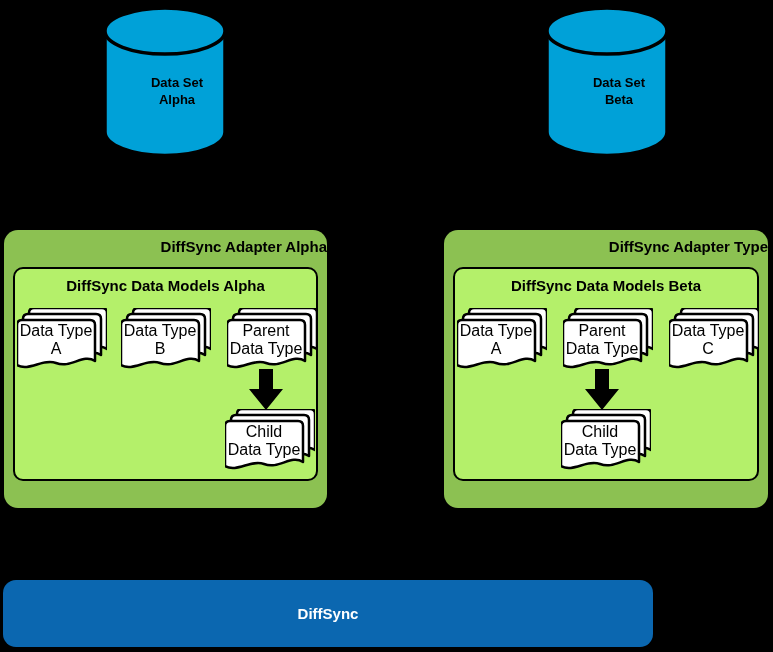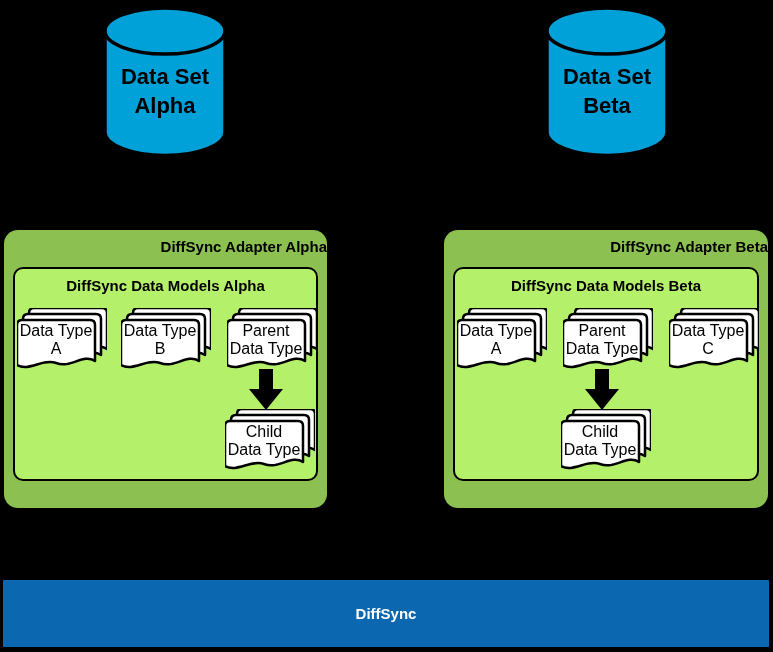--- a/index.html
+++ b/index.html
@@ -15,23 +15,23 @@
     background: var(--background, #000);
     overflow: hidden;
   }
   .abs { position: absolute; }
 
   
   .cylinder-wrap { width: 124px; height: 155px; }
   .cylinder-wrap svg { display: block; }
   .cyl-shape { fill: var(--cylinder_fill, #00A1D8); stroke: var(--outline, #000); stroke-width: 3.5; }
   .cyl-label {
-    position: absolute; left: 0; top: 52px; width: 124px; height: 72px;
+    position: absolute; left: 12px; top: 52px; width: 124px; height: 72px;
     display: flex; align-items: center; justify-content: center; text-align: center;
-    font-weight: bold; font-size: 22px; line-height: 1.3; color: #000;
+    font-weight: bold; font-size: 13px; line-height: 1.3; color: #000;
     white-space: pre-line;
   }
 
   
   .double-arrow { width: 40px; height: 72px; }
   .double-arrow.short { height: 68px; }
 
   
   .adapter {
     background: var(--adapter_green, #8CC152);
@@ -63,23 +63,23 @@
     position: absolute; left: 0; top: 13px; width: 78px; height: 38px;
     display: flex; align-items: center; justify-content: center; text-align: center;
     font-size: 16px; line-height: 1.15; color: #000; white-space: pre-line;
   }
 
   
   .block-arrow { width: 36px; height: 44px; }
 
   
   .engine-bar {
-    left: 3px; top: 580px; width: 766px; height: 67px;
+    left: 3px; top: 580px; width: 650px; height: 67px;
     background: var(--engine_blue, #0B67B0);
-    border-radius: 1px;
+    border-radius: 13px;
     display: flex; align-items: center; justify-content: center;
   }
   .engine-label { color: #fff; font-weight: bold; font-size: 15px; }
 </style>
 </head>
 <body>
 
 <div class="stage">
 
   <svg width="0" height="0" style="position:absolute" aria-hidden="true">
@@ -158,21 +158,21 @@
         <svg viewBox="0 0 90 64">
             <use href="#doc-stack"></use>
           </svg>
         <div class="card-label">Child
 Data Type</div>
       </div>
     </div>
   </div>
 
   <div class="abs adapter" style="left:444px; top:230px; width:324px;">
-    <div class="adapter-title">DiffSync Adapter Beta</div>
+    <div class="adapter-title">DiffSync Adapter Type</div>
     <div class="models" style="width:306px; height:214px;">
       <div class="models-title">DiffSync Data Models Beta</div>
 
       <div class="card" style="left:2px; top:39px;">
         <svg viewBox="0 0 90 64">
             <use href="#doc-stack"></use>
           </svg>
         <div class="card-label">Data Type
 A</div>
       </div>

